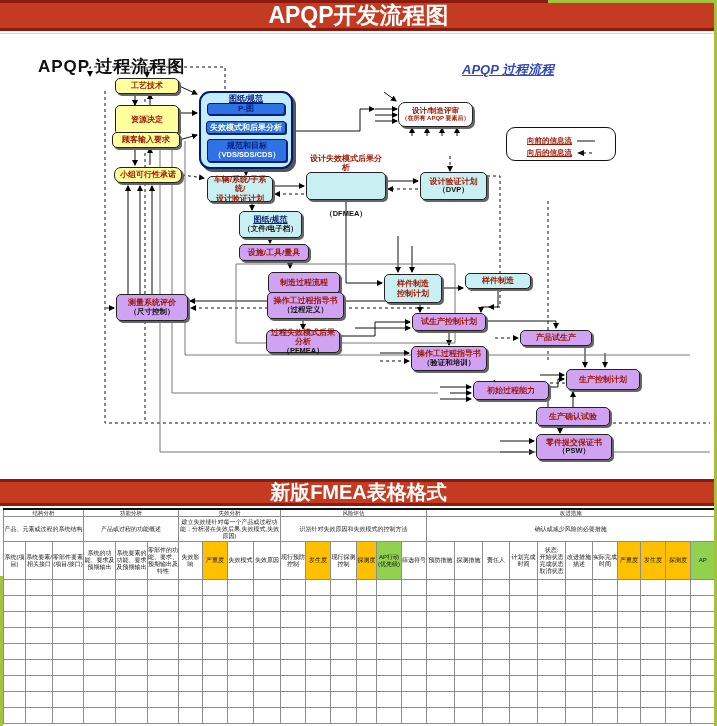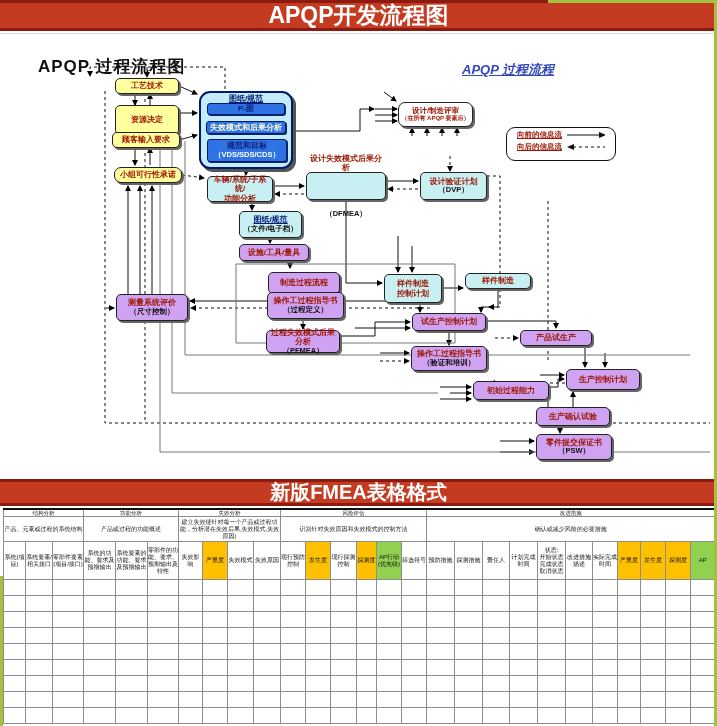--- a/index.html
+++ b/index.html
@@ -28,21 +28,21 @@
   .t-white{background:#ffffff;border-radius:7px;}
   .t-white .lbl{font-size:7.5px;}
   .t-white .sub{font-size:6px;color:#9c1500;}
   .t-blue{background:#2f72e4;border-color:#00197a;box-shadow:1px 1px 0 #0a2a66;border-radius:3px;}
   .t-container{background:#c3ebf8;border:2px solid #001a70;border-radius:11px;
                justify-content:flex-start;box-shadow:3px 3px 0 #555;}
   .t-container .lbl{color:#06207a;text-decoration:underline;font-size:8px;}
   .u-navy{color:#06207a !important;text-decoration:underline;}
   #flow-legend{position:absolute;left:506px;top:96px;width:110px;height:34px;background:#fff;
                border:1px solid #111;border-radius:9px;box-sizing:border-box;
-               display:flex;flex-direction:column;justify-content:flex-start;padding:2px 10px;gap:2px;}
+               display:flex;flex-direction:column;justify-content:flex-end;padding:2px 20px;gap:2px;}
   .lg-row{display:flex;align-items:center;gap:3px;}
   .lg-label{font-size:7.5px;font-weight:bold;color:#9c1500;text-decoration:underline;white-space:nowrap;}
   #fmea-wrap{position:absolute;left:3px;top:508px;width:711px;}
   #fmea{border-collapse:collapse;table-layout:fixed;width:711px;border-top:2px solid #111;}
   #fmea th,#fmea td{border:1px solid #8d8d8d;padding:0;overflow:hidden;
        font-weight:normal;text-align:center;vertical-align:middle;
        word-break:break-all;box-sizing:border-box;}
   .r-group th{height:7px;font-size:5.5px;font-weight:bold;line-height:6px;color:#222;}
   .r-desc th{height:25px;font-size:6px;line-height:7px;color:#222;}
   .r-cols th{height:38px;font-size:6px;line-height:7px;white-space:pre-line;color:#111;}
@@ -149,21 +149,21 @@
   <div id="boxes">
       <div class="fbox t-yellow" style="left: 115px; top: 47px; width: 64px; height: 16px; justify-content: center;"><span class="lbl">工艺技术</span></div>
       <div class="fbox t-yellow" style="left: 115px; top: 74px; width: 64px; height: 30px;"><span class="lbl">资源决定</span></div>
       <div class="fbox t-yellow" style="left: 112px; top: 101px; width: 68px; height: 16px;"><span class="lbl">顾客输入要求</span></div>
       <div class="fbox t-yellow" style="left: 114px; top: 136px; width: 68px; height: 16px; border-radius: 7px;"><span class="lbl">小组可行性承诺</span></div>
       <div class="fbox t-container" style="left: 199px; top: 60px; width: 94px; height: 78px;"><span class="lbl">图纸/规范</span></div>
       <div class="fbox t-blue" style="left: 207px; top: 72px; width: 78px; height: 12px;"><span class="lbl" style="color: rgb(10, 30, 120);">P-图</span></div>
       <div class="fbox t-blue" style="left: 206px; top: 90px; width: 80px; height: 13px;"><span class="lbl" style="color: rgb(255, 255, 216);">失效模式和后果分析</span></div>
       <div class="fbox t-blue" style="left: 207px; top: 108px; width: 80px; height: 23px;"><span class="lbl" style="color: rgb(10, 30, 120);">规范和目标</span><span class="sub" style="color: rgb(255, 255, 255);">（VDS/SDS/CDS）</span></div>
       <div class="fbox t-cyan" style="left: 207px; top: 145px; width: 66px; height: 26px;"><span class="lbl">车辆/系统/子系统/
-功能分析</span></div>
+设计验证计划</span></div>
       <div class="fbox t-cyan" style="left: 306px; top: 141px; width: 80px; height: 28px; gap: 37px;"><span class="lbl">设计失效模式后果分析</span><span class="sub">（DFMEA）</span></div>
       <div class="fbox t-cyan" style="left: 420px; top: 141px; width: 67px; height: 28px;"><span class="lbl">设计验证计划</span><span class="sub">（DVP）</span></div>
       <div class="fbox t-white" style="left: 398px; top: 71px; width: 75px; height: 25px;"><span class="lbl">设计/制造评审</span><span class="sub">（在所有 APQP 要素后）</span></div>
       <div class="fbox t-cyan" style="left: 239px; top: 180px; width: 63px; height: 27px;"><span class="lbl u-navy">图纸/规范</span><span class="sub">（文件/电子档）</span></div>
       <div class="fbox t-purple" style="left: 239px; top: 213px; width: 70px; height: 17px;"><span class="lbl">设施/工具/量具</span></div>
       <div class="fbox t-purple" style="left: 116px; top: 263px; width: 72px; height: 27px;"><span class="lbl">测量系统评价</span><span class="sub">（尺寸控制）</span></div>
       <div class="fbox t-purple" style="left: 268px; top: 241px; width: 72px; height: 22px;"><span class="lbl">制造过程流程</span></div>
       <div class="fbox t-purple" style="left: 267px; top: 261px; width: 77px; height: 27px;"><span class="lbl">操作工过程指导书</span><span class="sub">（过程定义）</span></div>
       <div class="fbox t-purple" style="left: 266px; top: 299px; width: 74px; height: 23px;"><span class="lbl">过程失效模式后果分析</span><span class="sub">（PFMEA）</span></div>
       <div class="fbox t-cyan" style="left: 384px; top: 243px; width: 58px; height: 29px;"><span class="lbl">样件制造

